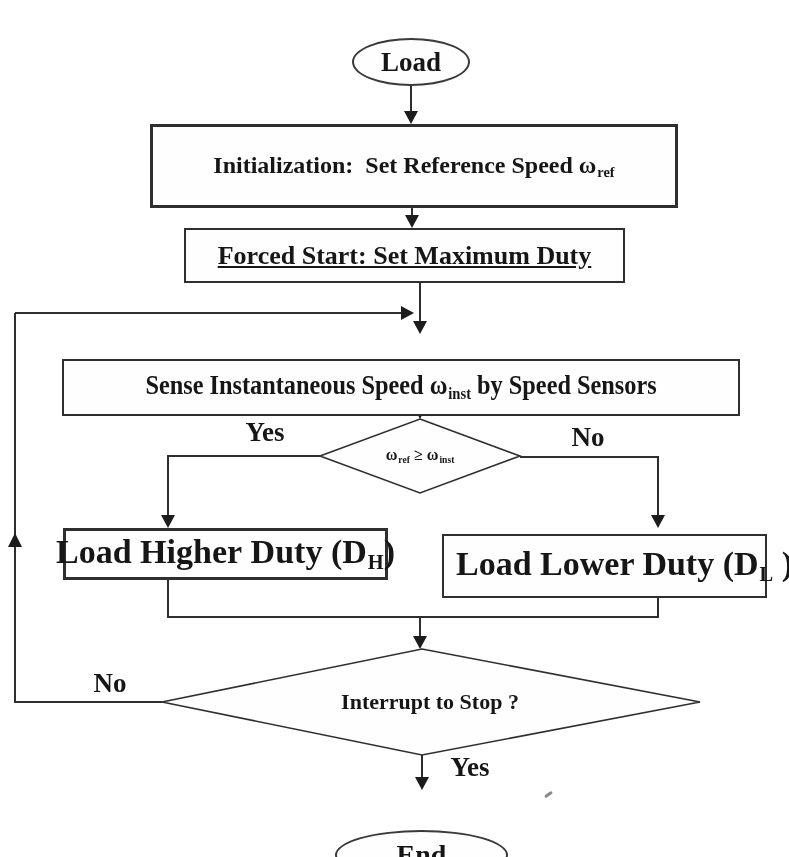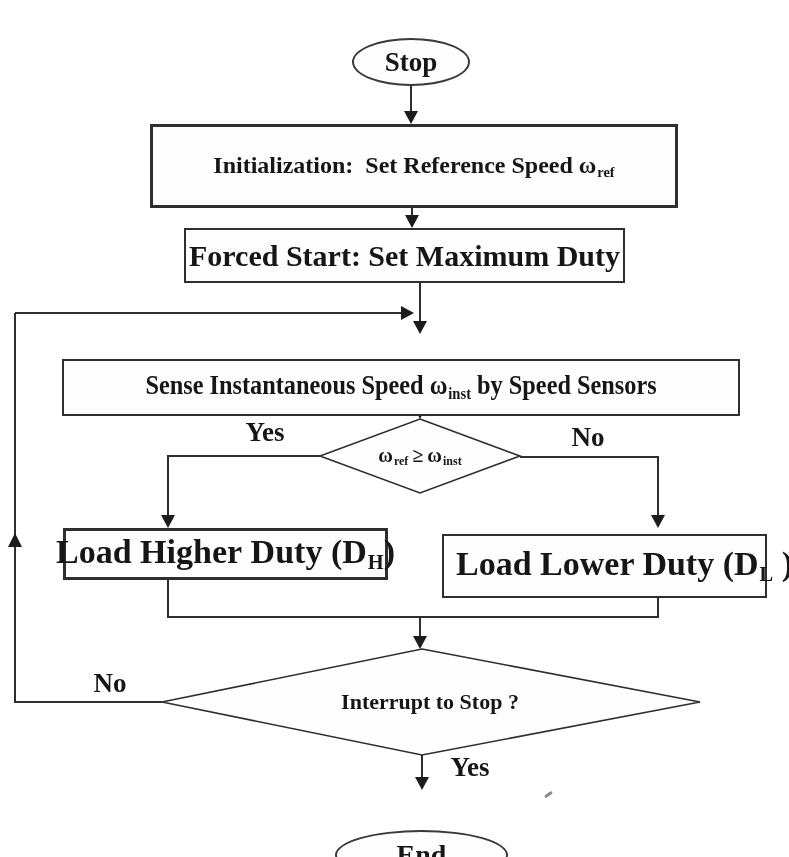--- a/index.html
+++ b/index.html
@@ -17,23 +17,23 @@
   .rect    { border:2px solid #2f2f2f; }
   .thick   { border-width:3px; }
   .ellipse { border:2px solid #3a3a3a; border-radius:50%; }
   .plain   { background:transparent; border:none; }
   .txt { display:inline; white-space:nowrap; }
   .squeeze { display:inline-block; transform:scaleX(0.9); }
   .sb { font-size:0.6em; font-weight:bold; vertical-align:-0.3em; margin-left:1px; }
   .op { padding:0 4px; }
   .f-start  { font-size:27px; }
   .f-box1   { font-size:24px; }
-  .f-box2   { font-size:30px; }
+  .f-box2   { font-size:26px;text-decoration:underline; }
   .f-box3   { font-size:27px; }
-  .f-d1     { font-size:20px; }
+  .f-d1     { font-size:16px; }
   .f-load   { font-size:34px; }
   .f-d2     { font-size:22px; }
   .f-end    { font-size:28px; }
   .f-branch { font-size:27px; }
   .diamond  { fill:#fefefe; stroke:#2f2f2f; stroke-width:1.6; }
   .stray {
     position:absolute; left:544px; top:793px; width:9px; height:3px;
     background:#8a8a8a; transform:rotate(-35deg); border-radius:2px;
   }
 </style>
@@ -66,21 +66,21 @@
       <polygon points="658,528 651,515 665,515"></polygon>
       <polygon points="420,649 413,636 427,636"></polygon>
       <polygon points="422,790 415,777 429,777"></polygon>
       <polygon points="15,533 8,547 22,547"></polygon>
     </g>
     <polygon class="diamond" points="420,419 520,456 420,493 320,456"></polygon>
     <polygon class="diamond" points="422,649 700,702 422,755 162,702"></polygon>
   </svg>
 
   <div class="node ellipse f-start" style="left:352px; top:38px; width:118px; height:48px;">
-    <span class="txt">Stop</span>
+    <span class="txt">Load</span>
   </div>
 
   <div class="node rect thick f-box1" style="left:150px; top:124px; width:528px; height:84px;">
     <span class="txt">
       <span>Initialization: &nbsp;Set Reference Speed&nbsp;</span><span>ω</span><span class="sb">ref</span>
     </span>
   </div>
 
   <div class="node rect f-box2" style="left:184px; top:228px; width:441px; height:55px;">
     <span class="txt">Forced Start: Set Maximum Duty</span>

